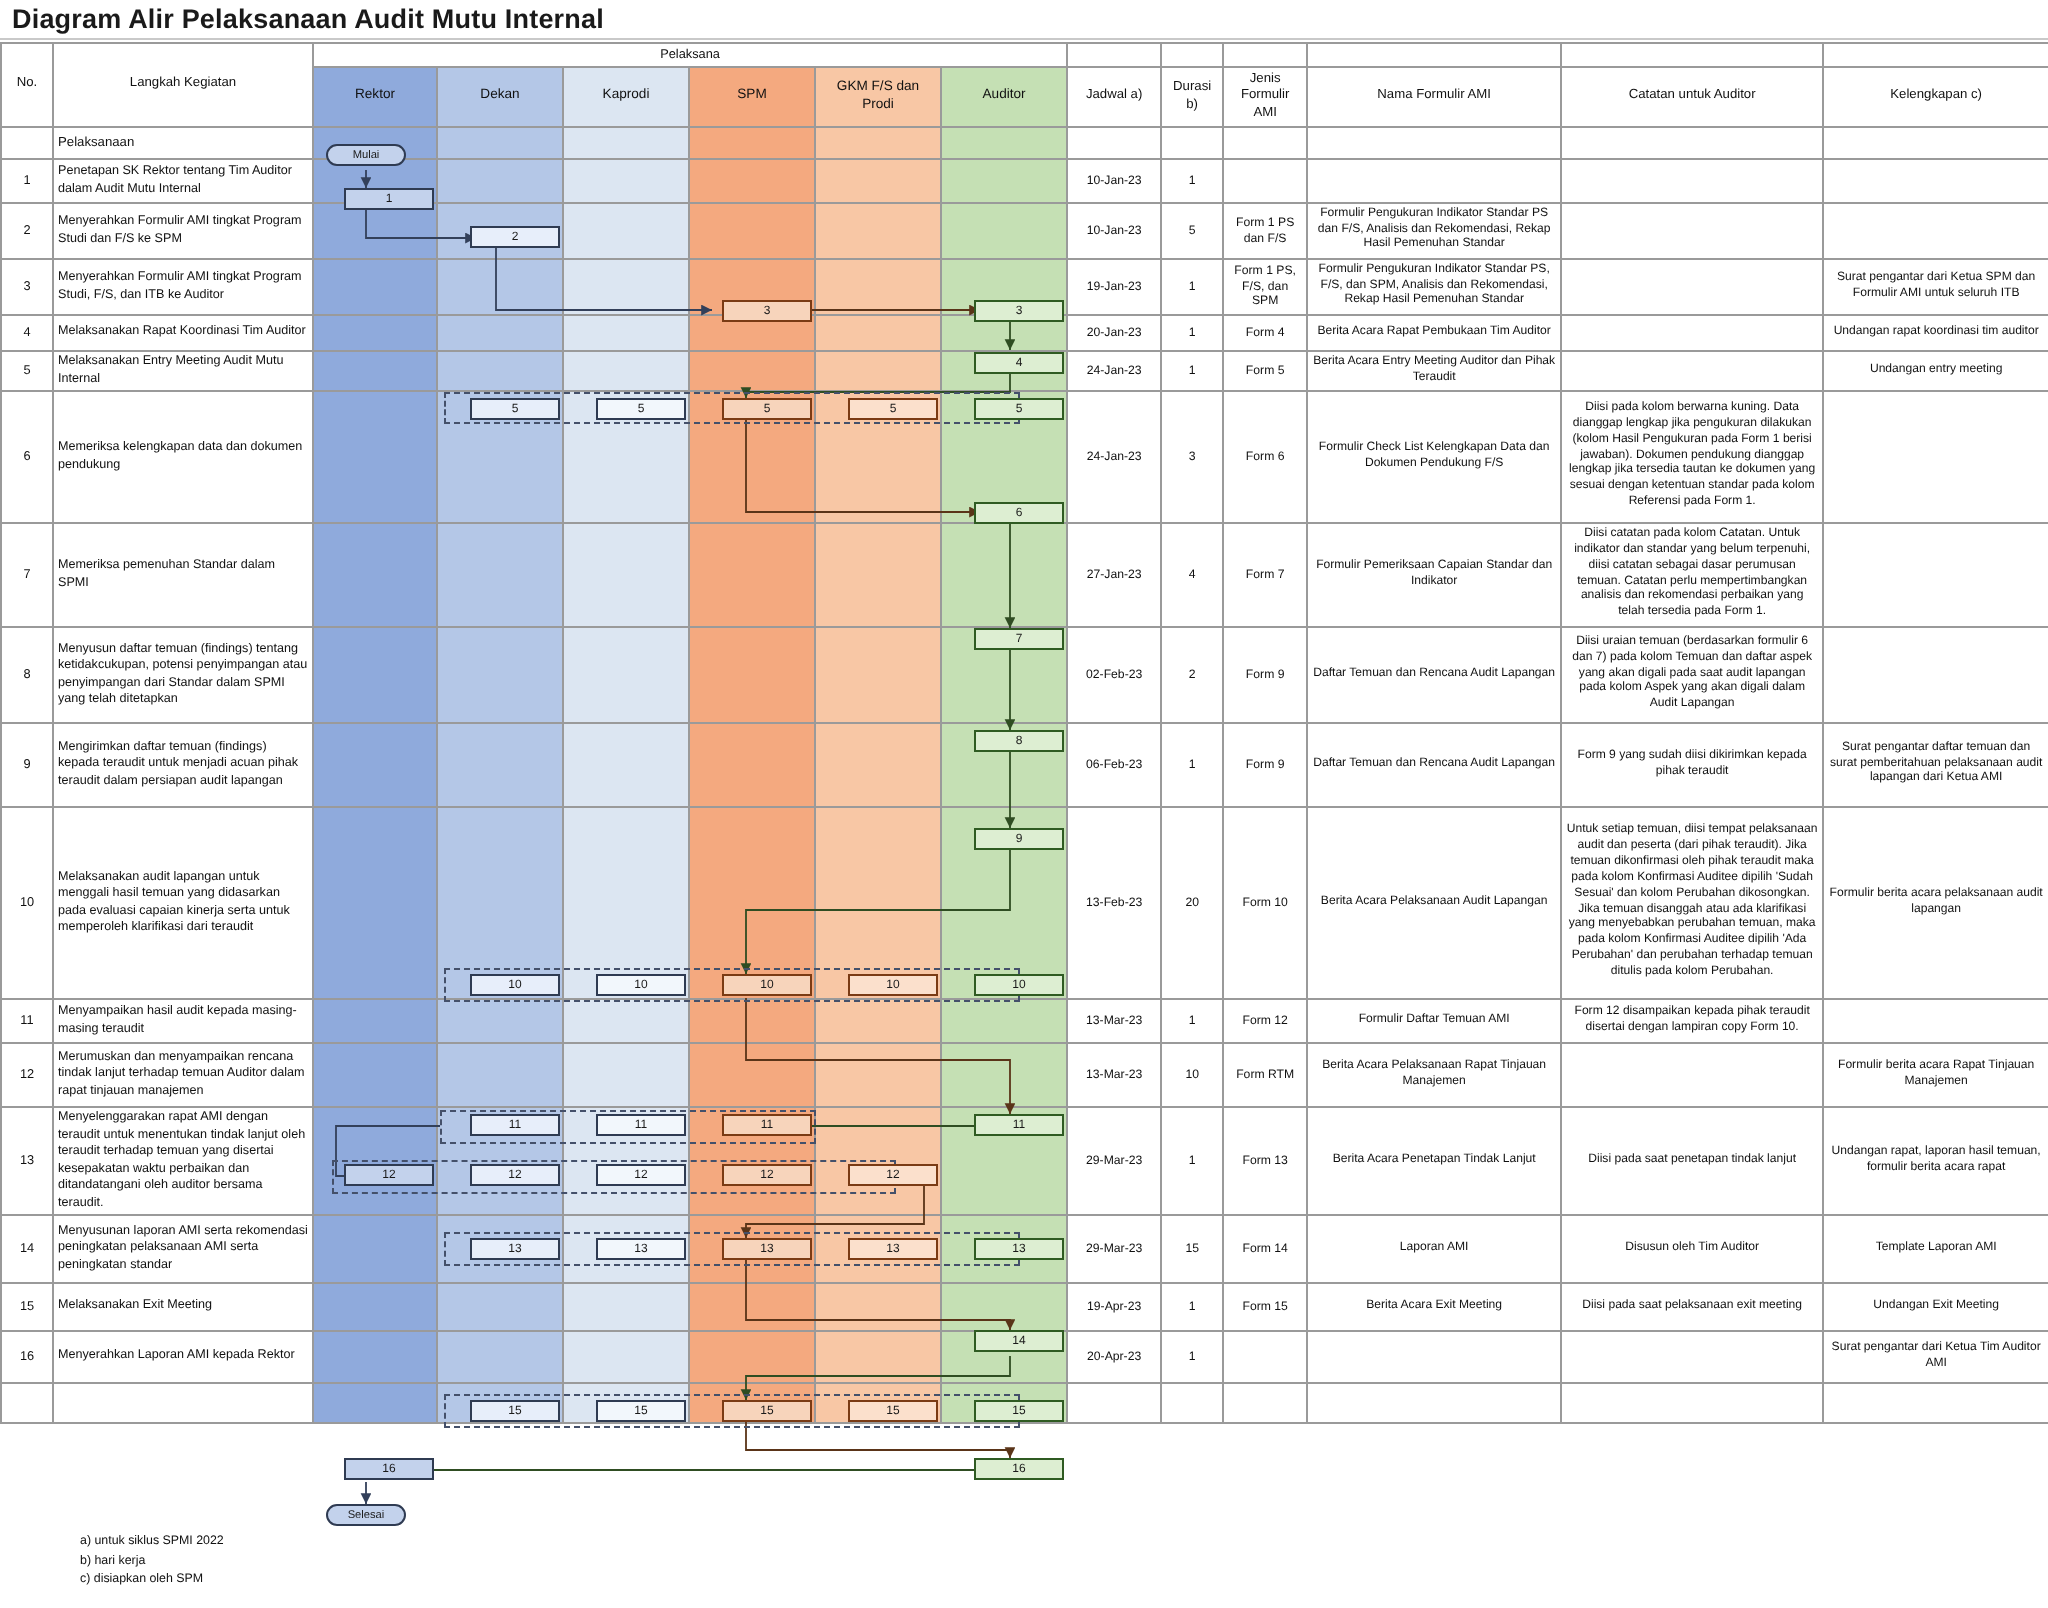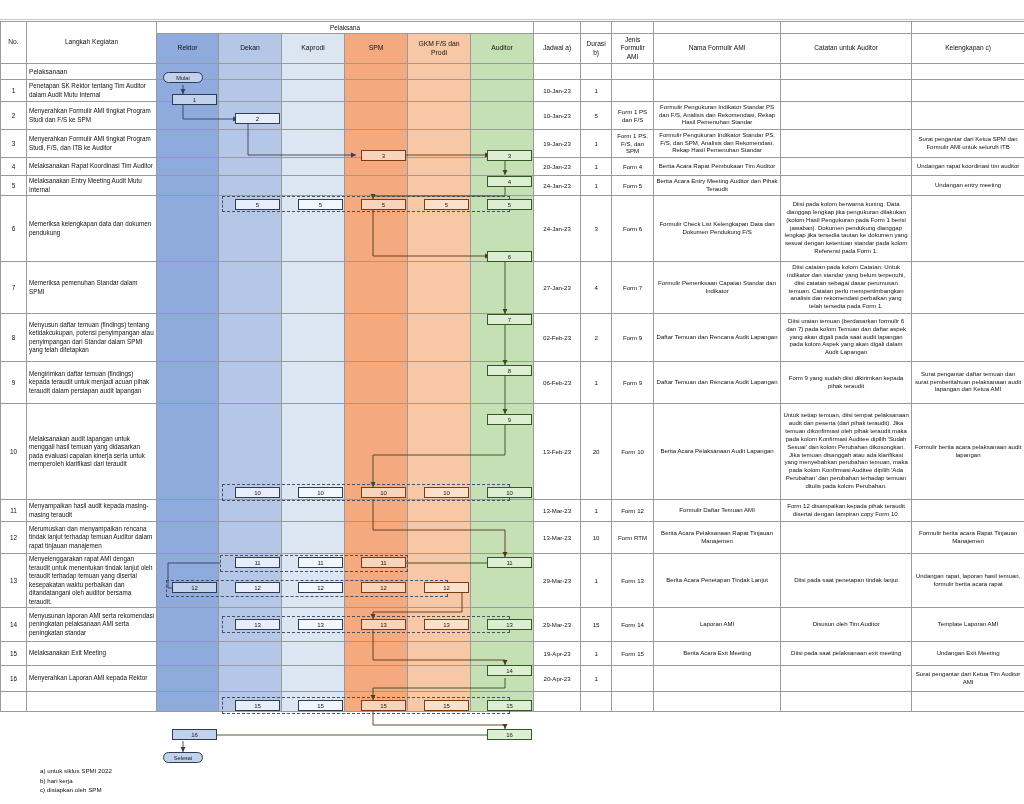--- a/index.html
+++ b/index.html
@@ -97,20 +97,21 @@
   #footnotes {
     position:absolute; left:40px; top:766px;
     font-size:6.2px; line-height:1.55; color:#111;
   }
 </style>
 </head>
 <body>
 
 <div id="root">
 
+  <div id="title">Diagram Alir Pelaksanaan Audit Mutu Internal</div>
   <div id="title-rule"></div>
 
   <div id="table-wrap">
     <table class="grid">
       <colgroup>
         <col style="width:26px">
         <col style="width:130px">
         <col style="width:62px">
         <col style="width:63px">
         <col style="width:63px">

